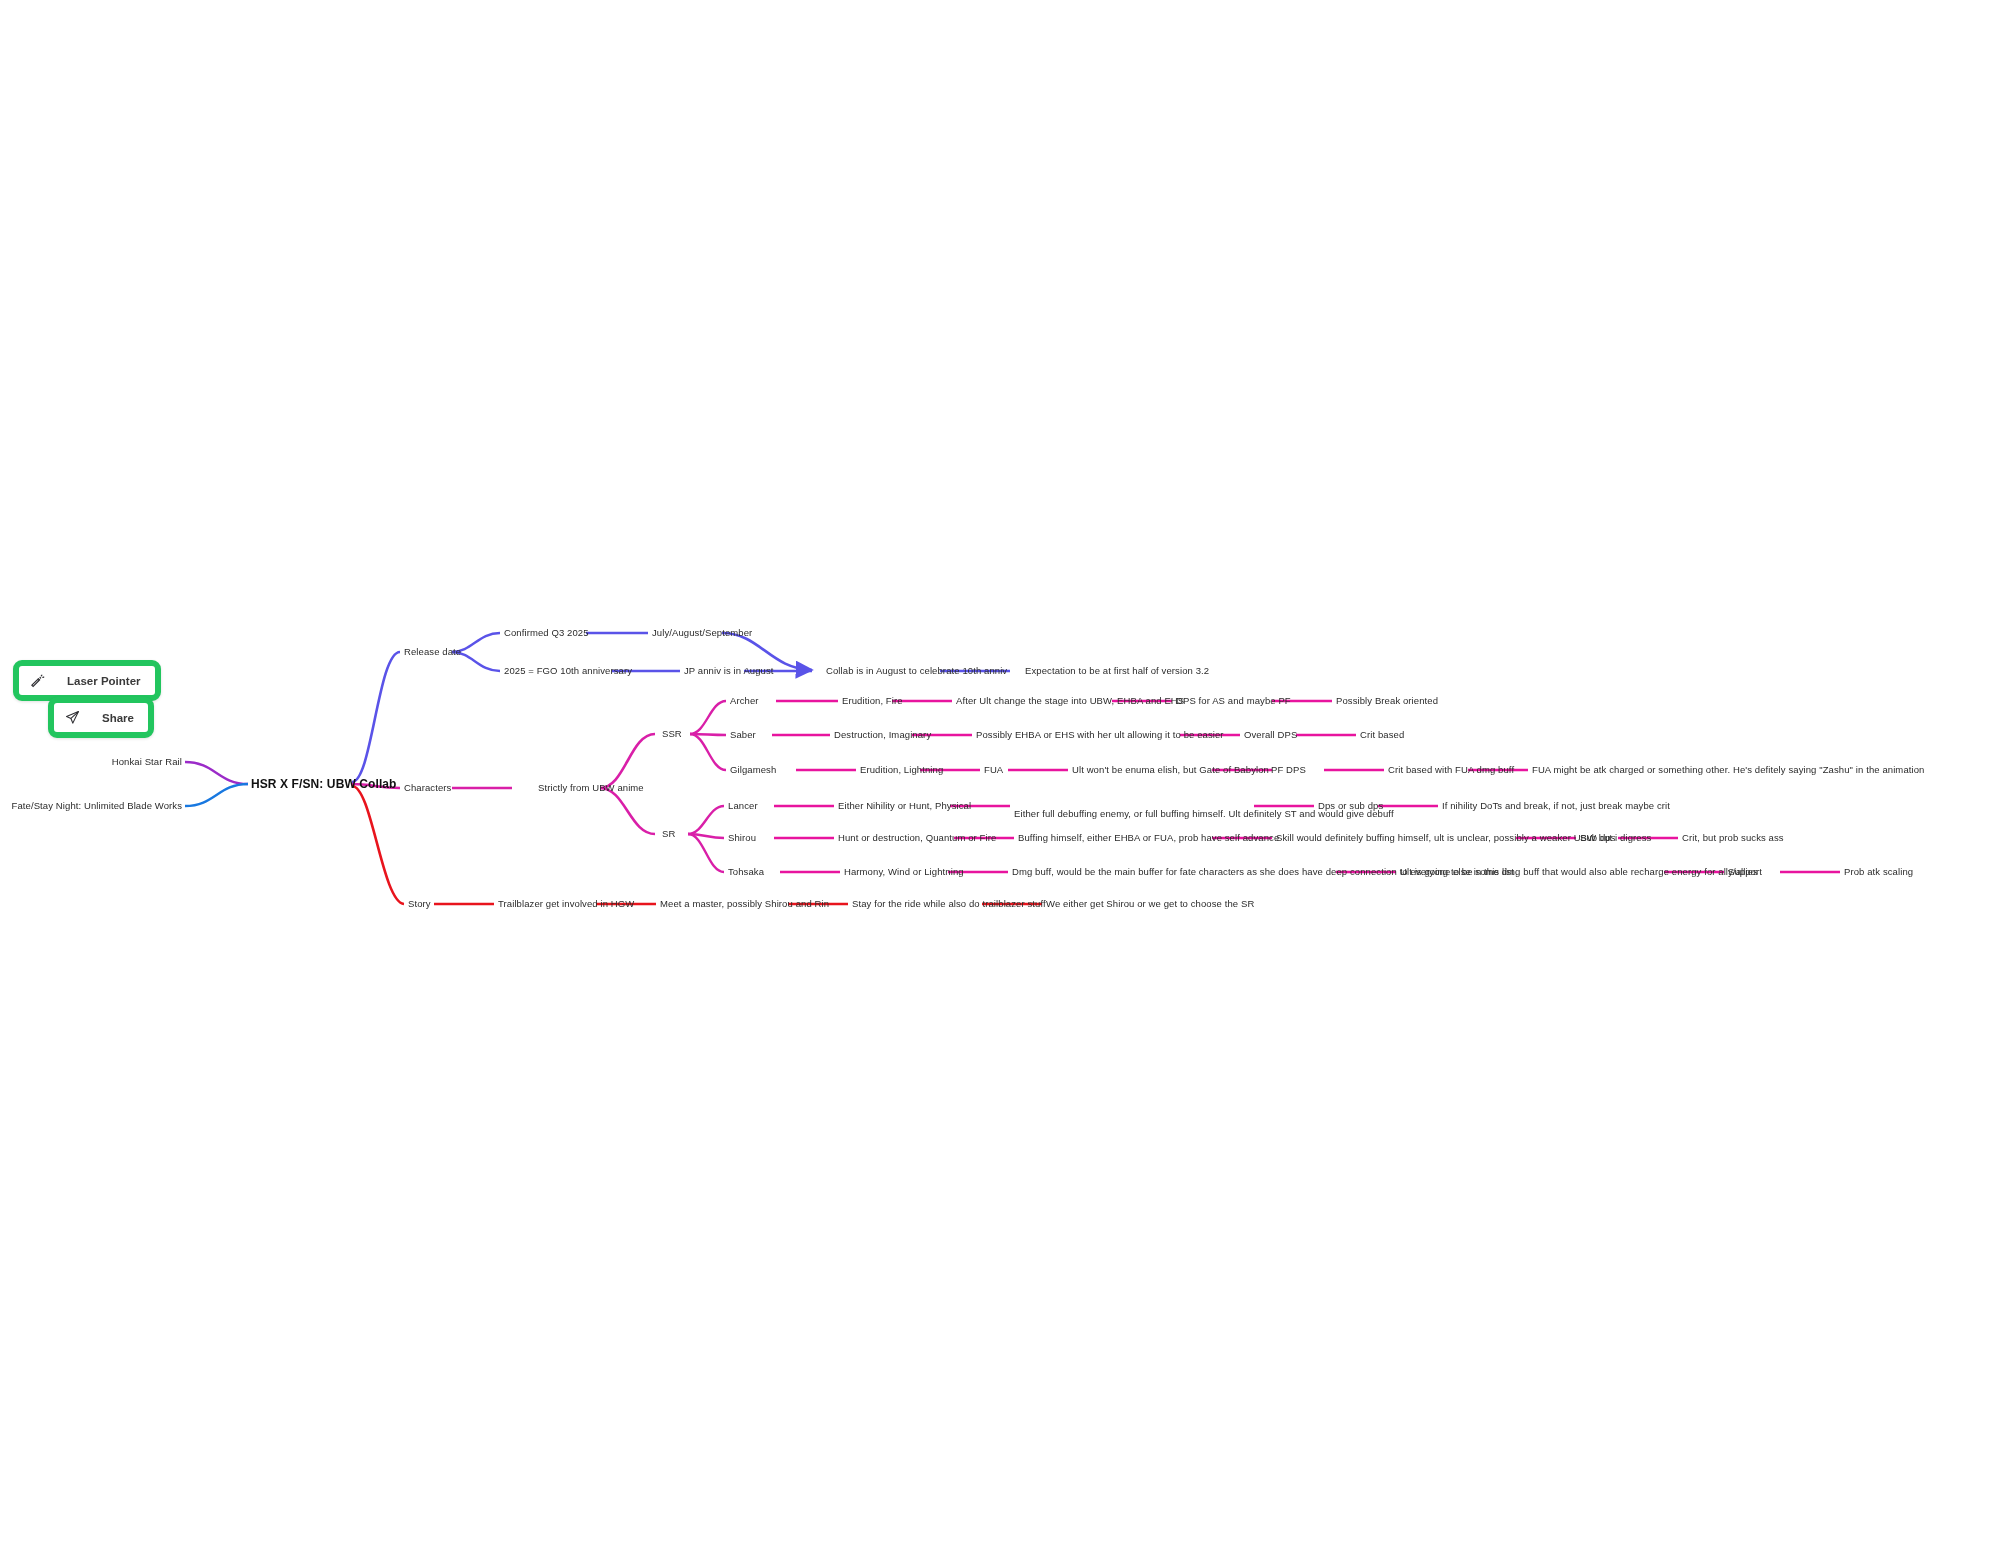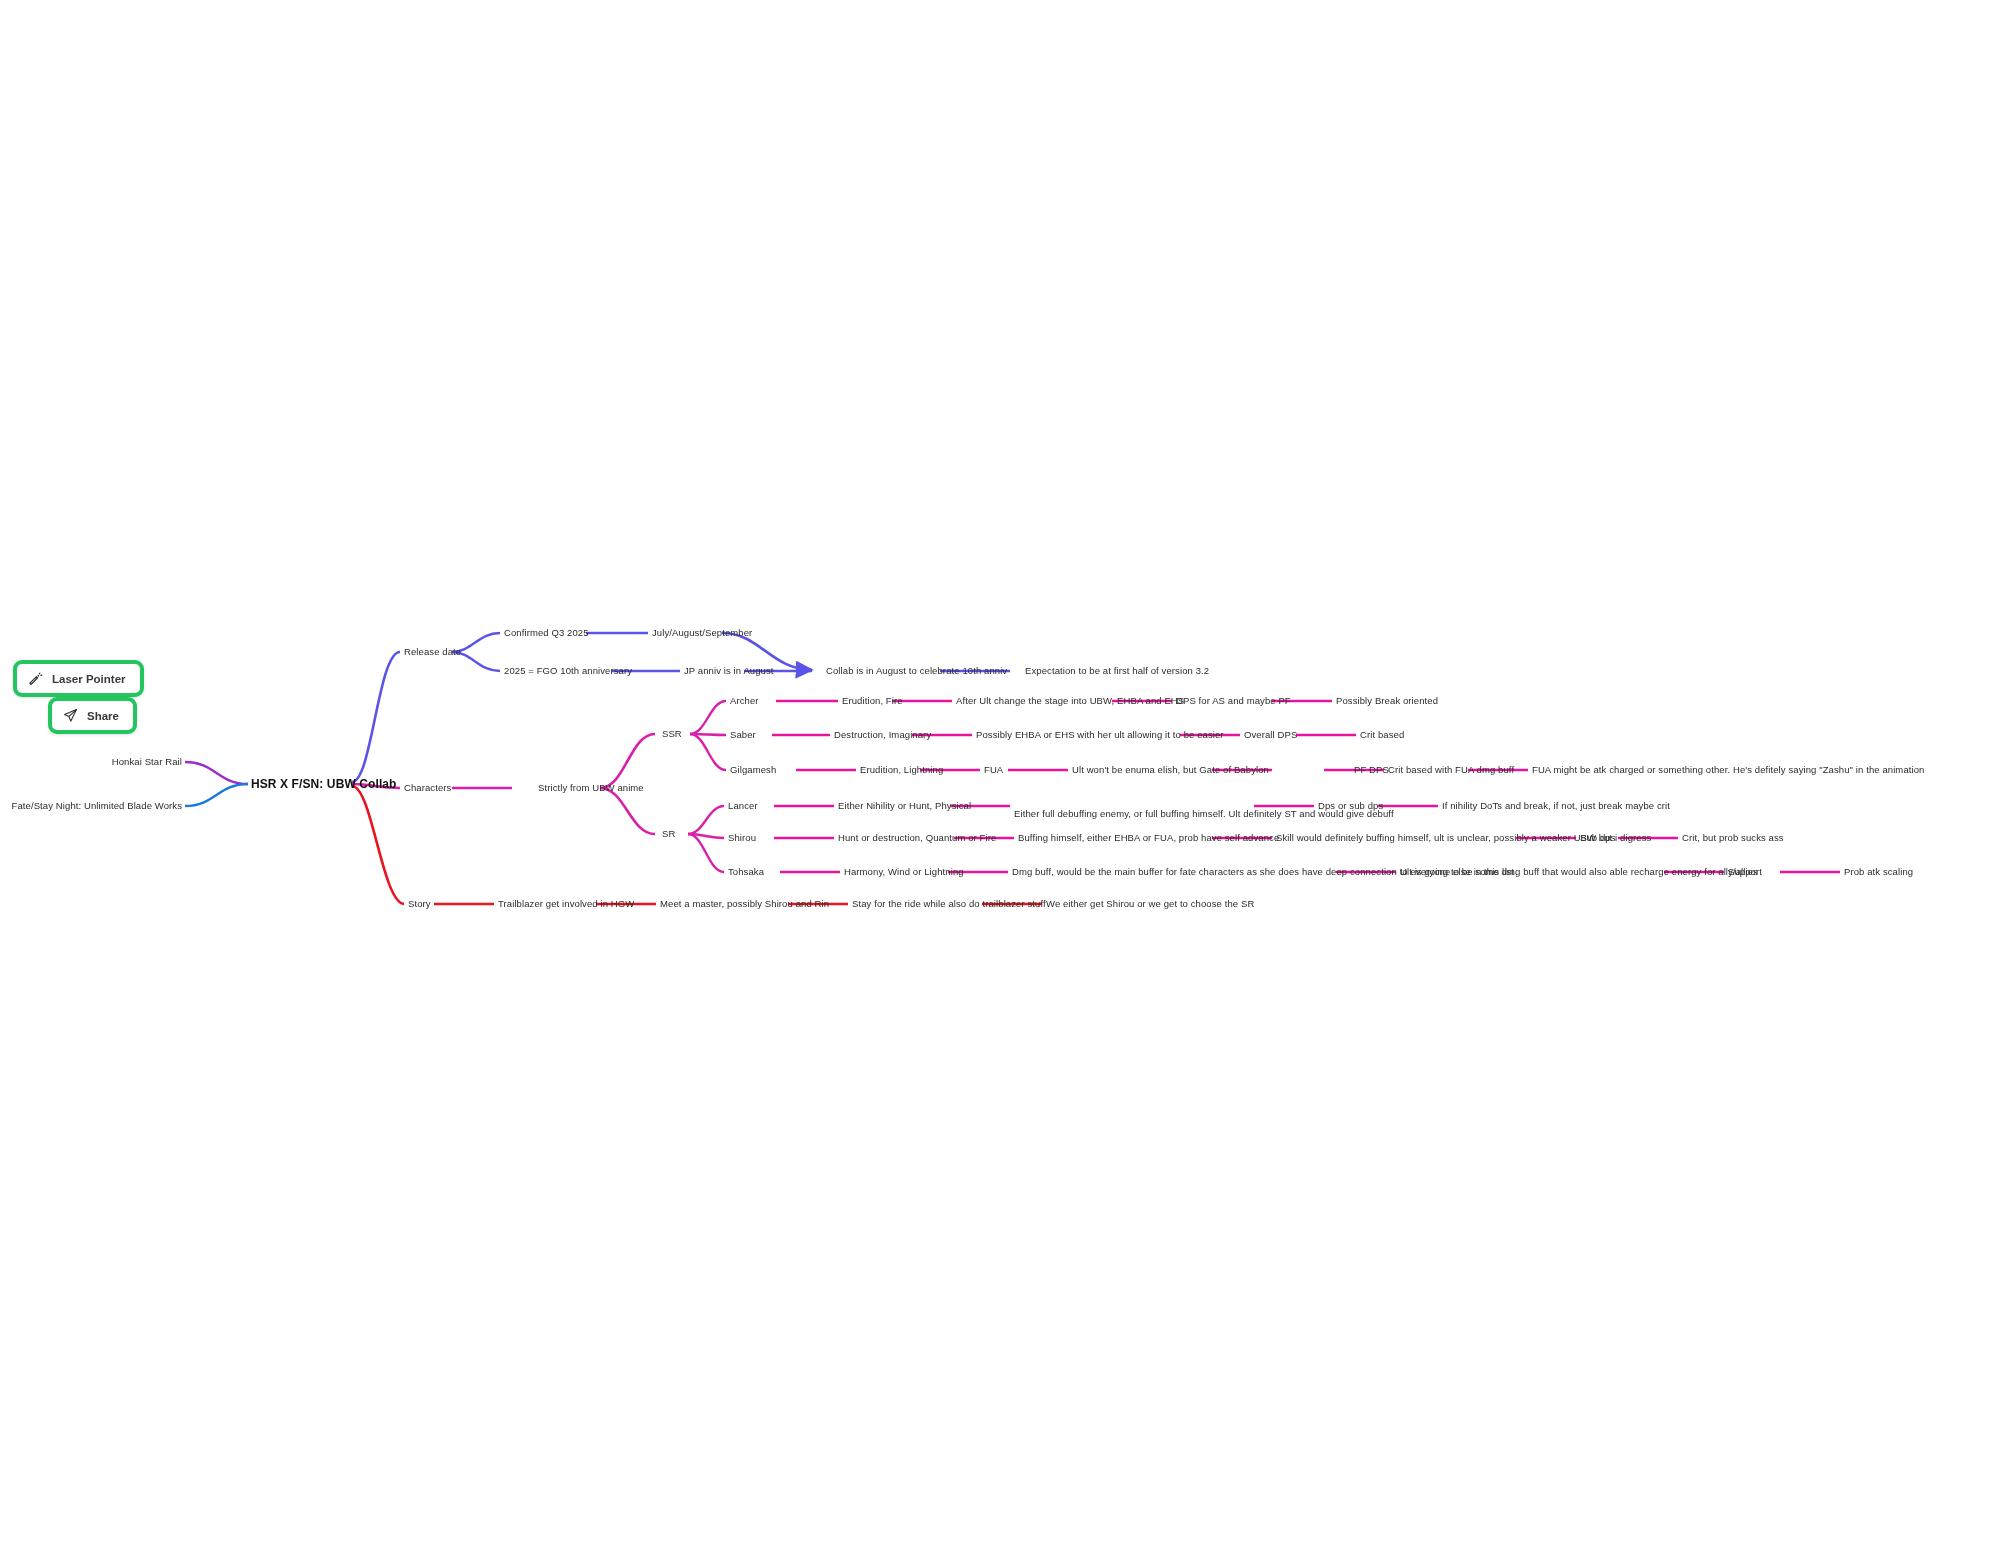--- a/index.html
+++ b/index.html
@@ -35,24 +35,24 @@
     color: #111111;
   }
   .node.right { text-align: center; }
   .node.left  { text-align: right; transform: translate(-100%, -50%); }
 
   
   .tool-btn {
     position: absolute;
     display: flex;
     align-items: center;
-    gap: 9px;
+    gap: 22px;
     padding: 7px 14px 7px 11px;
     background: #ffffff;
-    border: 4px solid #22c55e;
+    border: 6px solid #22c55e;
     border-radius: 9px;
     box-shadow: 0 1px 3px rgba(0,0,0,0.12);
     font-size: 11.5px;
     font-weight: bold;
     color: #3a3a3a;
     cursor: pointer;
   }
   .tool-btn .glyph {
     display: inline-flex;
     align-items: center;
@@ -201,21 +201,21 @@
   <div class="node right" style="left:730px; top:735px;">Saber</div>
   <div class="node right" style="left:834px; top:735px;">Destruction, Imaginary</div>
   <div class="node right" style="left:976px; top:735px;">Possibly EHBA or EHS with her ult allowing it to be easier</div>
   <div class="node right" style="left:1244px; top:735px;">Overall DPS</div>
   <div class="node right" style="left:1360px; top:735px;">Crit based</div>
 
   <div class="node right" style="left:730px; top:770px;">Gilgamesh</div>
   <div class="node right" style="left:860px; top:770px;">Erudition, Lightning</div>
   <div class="node right" style="left:984px; top:770px;">FUA</div>
   <div class="node right" style="left:1072px; top:770px;">Ult won't be enuma elish, but Gate of Babylon</div>
-  <div class="node right" style="left:1326px; top:770px;padding-left:28px;">PF DPS</div>
+  <div class="node right" style="left:1243px; top:770px;padding-left:28px;">PF DPS</div>
   <div class="node right" style="left:1388px; top:770px;">Crit based with FUA dmg buff</div>
   <div class="node right" style="left:1532px; top:770px;">FUA might be atk charged or something other. He's defitely saying "Zashu" in the animation</div>
 
   <div class="node right" style="left:662px; top:834px;">SR</div>
 
   <div class="node right" style="left:728px; top:806px;">Lancer</div>
   <div class="node right" style="left:838px; top:806px;">Either Nihility or Hunt, Physical</div>
   <div class="node right" style="left:1014px; top:806px;margin-top:8px;">Either full debuffing enemy, or full buffing himself. Ult definitely ST and would give debuff</div>
   <div class="node right" style="left:1318px; top:806px;">Dps or sub dps</div>
   <div class="node right" style="left:1442px; top:806px;">If nihility DoTs and break, if not, just break maybe crit</div>

